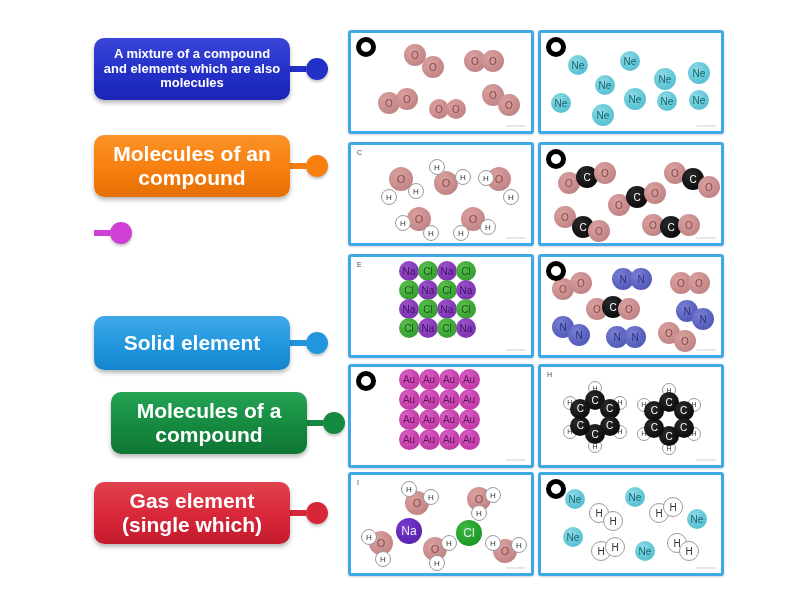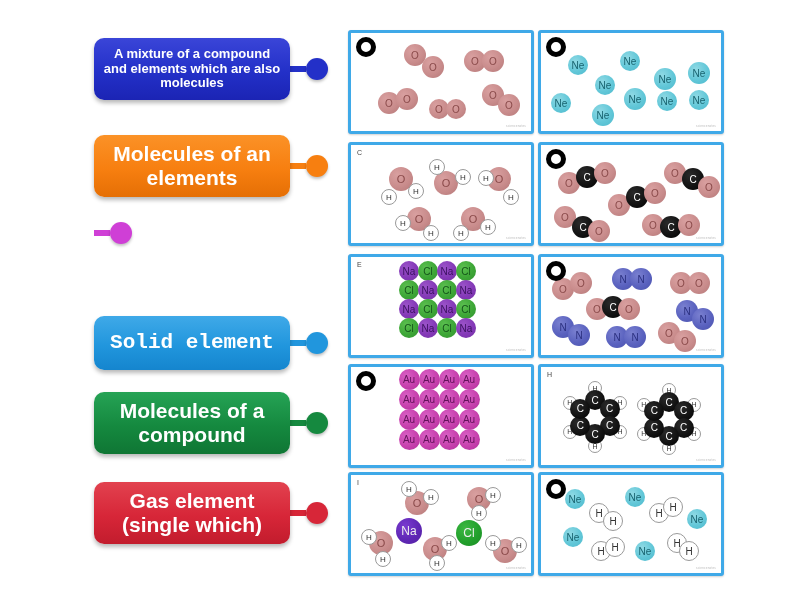--- a/index.html
+++ b/index.html
@@ -25,21 +25,21 @@
     box-shadow:0 3px 4px rgba(0,0,0,0.28);
   }
   .pill-inner{width:100%;}
   .connector{height:6px;flex:0 0 auto;}
   .knob{border-radius:50%;flex:0 0 auto;box-shadow:0 2px 3px rgba(0,0,0,0.25);}
 
   .p-blue   {background:linear-gradient(180deg,#3a45d8 0%,#2330c8 55%,#1b24b4 100%);}
   .p-orange {background:linear-gradient(180deg,#fb9227 0%,#f77f10 55%,#e56f05 100%);}
   .p-magenta{background:linear-gradient(180deg,#d95ae0 0%,#cf3fd6 55%,#bb2ec2 100%);}
   .p-lblue  {background:linear-gradient(180deg,#3fa9e8 0%,#2196dd 55%,#1585ce 100%);}
-  .p-green  {background:linear-gradient(180deg,#26a355 0%,#15893f 55%,#0f7634 100%);}
+  .p-green  {background:linear-gradient(180deg,#26a355 0%,#15893f 55%,#0f7634 100%);margin-left:17px;}
   .p-red    {background:linear-gradient(180deg,#e2424f 0%,#d72638 55%,#c21c2d 100%);}
 
   .c-blue{background:#2330c8;} .k-blue{background:#2330c8;}
   .c-orange{background:#f77f10;} .k-orange{background:#f77f10;}
   .c-magenta{background:#cf3fd6;} .k-magenta{background:#cf3fd6;}
   .c-lblue{background:#2196dd;} .k-lblue{background:#2196dd;}
   .c-green{background:#15893f;} .k-green{background:#15893f;}
   .c-red{background:#d72638;} .k-red{background:#d72638;}
 
   
@@ -94,30 +94,30 @@
   <div id="labels-layer">
       <div class="pill-row" style="left: 90px; top: 38px;">
         <div class="pill p-blue" style="width: 196px; height: 62px; font-size: 13px;">
           <div class="pill-inner">A mixture of a compound and elements which are also molecules</div>
         </div>
         <div class="connector c-blue" style="width: 16px;"></div>
         <div class="knob k-blue" style="width: 22px; height: 22px;"></div>
       </div>
       <div class="pill-row" style="left: 90px; top: 135px;">
         <div class="pill p-orange" style="width: 196px; height: 62px; font-size: 21px;">
-          <div class="pill-inner">Molecules of an elements</div>
+          <div class="pill-inner">Molecules of an compound</div>
         </div>
         <div class="connector c-orange" style="width: 16px;"></div>
         <div class="knob k-orange" style="width: 22px; height: 22px;"></div>
       </div>
       <div class="pill-row" style="left: 90px; top: 222px;">
         <div class="connector c-magenta" style="width: 16px;"></div>
         <div class="knob k-magenta" style="width: 22px; height: 22px;"></div>
       </div>
-      <div class="pill-row" style="left: 90px; top: 316px; font-family: Liberation Mono, monospace;">
+      <div class="pill-row" style="left: 90px; top: 316px;">
         <div class="pill p-lblue" style="width: 196px; height: 54px; font-size: 21px;">
           <div class="pill-inner">Solid element</div>
         </div>
         <div class="connector c-lblue" style="width: 16px;"></div>
         <div class="knob k-lblue" style="width: 22px; height: 22px;"></div>
       </div>
       <div class="pill-row" style="left: 90px; top: 392px;">
         <div class="pill p-green" style="width: 196px; height: 62px; font-size: 21px;">
           <div class="pill-inner">Molecules of a compound</div>
         </div>

